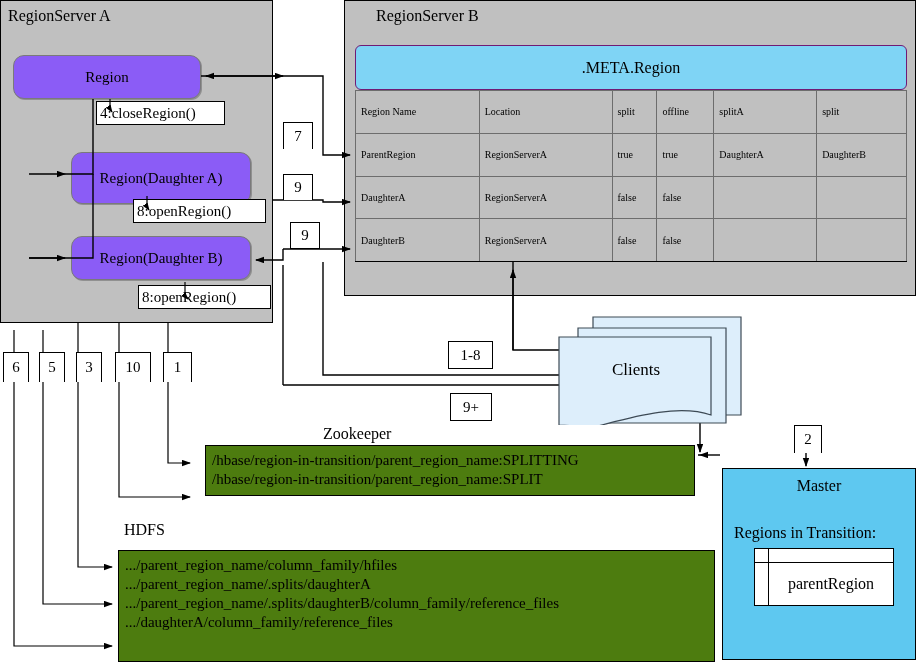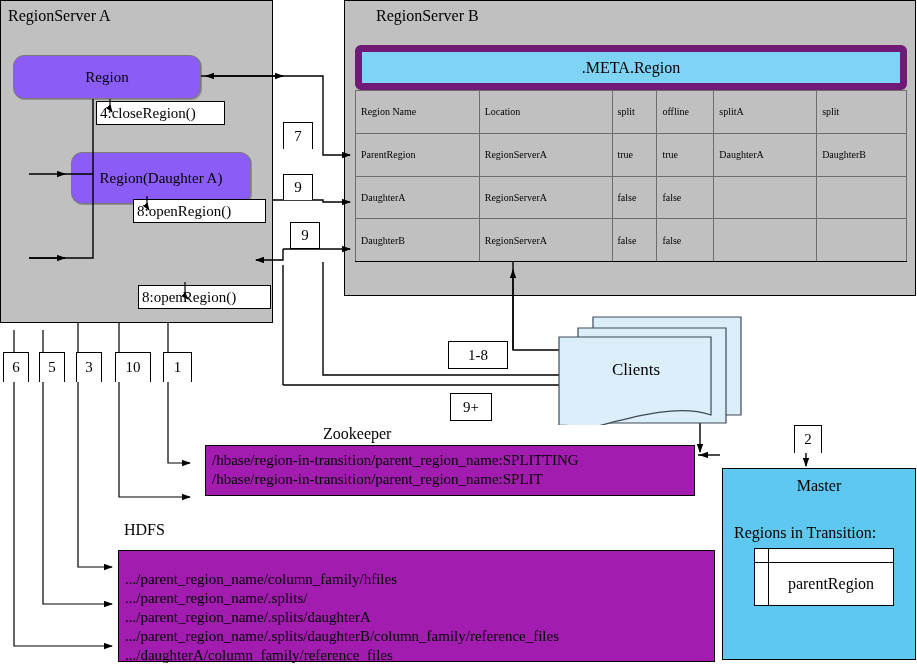--- a/index.html
+++ b/index.html
@@ -22,29 +22,29 @@
   .callout{background:#fff;border:1px solid #000;display:flex;align-items:center;
            justify-content:flex-start;padding-left:3px;font-size:15px;white-space:nowrap;}
 
   
   .numtag{background:#fff;border:1px solid #000;border-bottom:none;
           display:flex;align-items:center;justify-content:center;font-size:15px;}
   .numtag2{background:#fff;border:1px solid #000;
           display:flex;align-items:center;justify-content:center;font-size:15px;}
 
   
-  .metaRegion{background:#7fd4f5;border:7px solid #701a75;border-radius:6px;
+  .metaRegion{background:#7fd4f5;border:1px solid #701a75;border-radius:6px;
               display:flex;align-items:center;justify-content:center;font-size:16px;}
   table.meta{border-collapse:collapse;width:100%;height:100%;}
   table.meta td{border:1px solid #6d6d6d;font-size:10px;padding:0 0 0 5px;
                 vertical-align:middle;background:transparent;}
   table.meta tr.lastrow td{border-top:1px solid #000;border-bottom:1px solid #000;}
 
   
-  .framed{background:#a21caf;border:1px solid #000;font-size:15px;}
+  .framed{background:#4d7c0f;border:1px solid #000;font-size:15px;}
   .framed div{white-space:nowrap;line-height:19px;padding-left:6px;}
 
   .plainlabel{position:absolute;font-size:16px;white-space:nowrap;}
 
   
   .master{background:#5ec8f0;border:1px solid #000;}
   .masterInner{background:#fff;border:1px solid #000;}
 
   svg.ovl{position:absolute;left:0;top:0;width:917px;height:668px;overflow:visible;}
   .ln{stroke:#000;stroke-width:1.4;fill:none;}
@@ -67,20 +67,23 @@
   </div>
 
   <div class="abs region" style="left:71px;top:152px;width:180px;height:52px;">
     <span>Region(Daughter A)</span>
   </div>
 
   <div class="abs callout" style="left:133px;top:199px;width:133px;height:24px;">
     <span>8:openRegion()</span>
   </div>
 
+  <div class="abs region" style="left:71px;top:236px;width:180px;height:44px;">
+    <span>Region(Daughter B)</span>
+  </div>
 
   <div class="abs callout" style="left:138px;top:285px;width:133px;height:24px;">
     <span>8:openRegion()</span>
   </div>
 
   <div class="abs server" style="left:344px;top:0px;width:572px;height:296px;"></div>
   <div class="server-title" style="left:352px;top:8px;margin-left:24px;">RegionServer B</div>
 
   <div class="abs metaRegion" style="left:355px;top:45px;width:552px;height:45px;">
     <span>.META.Region</span>
@@ -184,43 +187,42 @@
   <div class="abs numtag" style="left:283px;top:122px;width:30px;height:27px;">7</div>
   <div class="abs numtag" style="left:283px;top:174px;width:30px;height:26px;">9</div>
   <div class="abs numtag2" style="left:290px;top:222px;width:30px;height:27px;">9</div>
 
   <div class="abs numtag" style="left:3px;top:352px;width:26px;height:30px;">6</div>
   <div class="abs numtag" style="left:39px;top:352px;width:26px;height:30px;">5</div>
   <div class="abs numtag" style="left:76px;top:352px;width:26px;height:30px;">3</div>
   <div class="abs numtag" style="left:115px;top:352px;width:36px;height:30px;">10</div>
   <div class="abs numtag" style="left:163px;top:352px;width:29px;height:30px;">1</div>
 
-  <div class="abs numtag2" style="left:448px;top:341px;width:60px;height:28px;">1-8</div>
+  <div class="abs numtag2" style="left:448px;top:341px;width:45px;height:28px;">1-8</div>
   <div class="abs numtag2" style="left:450px;top:393px;width:42px;height:28px;">9+</div>
 
   <div class="abs numtag" style="left:794px;top:425px;width:28px;height:28px;">2</div>
 
   <svg class="abs" style="left:556px;top:315px;width:190px;height:110px;" viewBox="0 0 190 110">
     <path d="M37,2 H185 V100 H37 Z" fill="#ddeefb" stroke="#3d4a55" stroke-width="1.2"></path>
     <path d="M22,13 H170 V108 H22 Z" fill="#ddeefb" stroke="#3d4a55" stroke-width="1.2"></path>
     <path d="M3,22 H155 V100 C120,88 70,104 38,112 L3,110 Z" fill="#ddeefb" stroke="#3d4a55" stroke-width="1.2"></path>
   </svg>
   <div class="abs" style="left:556px;top:360px;width:160px;height:20px;
        display:flex;align-items:center;justify-content:center;font-size:17px;">Clients</div>
 
   <div class="plainlabel" style="left:323px;top:425px;">Zookeeper</div>
   <div class="abs framed" style="left:205px;top:445px;width:490px;height:51px;padding-top:5px;">
     <div>/hbase/region-in-transition/parent_region_name:SPLITTING</div>
     <div>/hbase/region-in-transition/parent_region_name:SPLIT</div>
   </div>
 
   <div class="plainlabel" style="left:124px;top:521px;">HDFS</div>
-  <div class="abs framed" style="left:118px;top:550px;width:597px;height:112px;padding-top:19px;">
+  <div class="abs framed" style="left:118px;top:550px;width:597px;height:112px;padding-top:5px;">
     <div>.../parent_region_name/column_family/hfiles</div>
-    <div>.../parent_region_name/.splits/</div>
     <div>.../parent_region_name/.splits/daughterA</div>
     <div>.../parent_region_name/.splits/daughterB/column_family/reference_files</div>
     <div>.../daughterA/column_family/reference_files</div>
   </div>
 
   <div class="abs master" style="left:722px;top:468px;width:194px;height:192px;"></div>
   <div class="abs" style="left:722px;top:476px;width:194px;height:20px;
        display:flex;align-items:center;justify-content:center;font-size:16px;">Master</div>
   <div class="abs" style="left:734px;top:524px;font-size:16px;white-space:nowrap;">Regions in Transition:</div>
   <div class="abs masterInner" style="left:754px;top:548px;width:140px;height:58px;">

